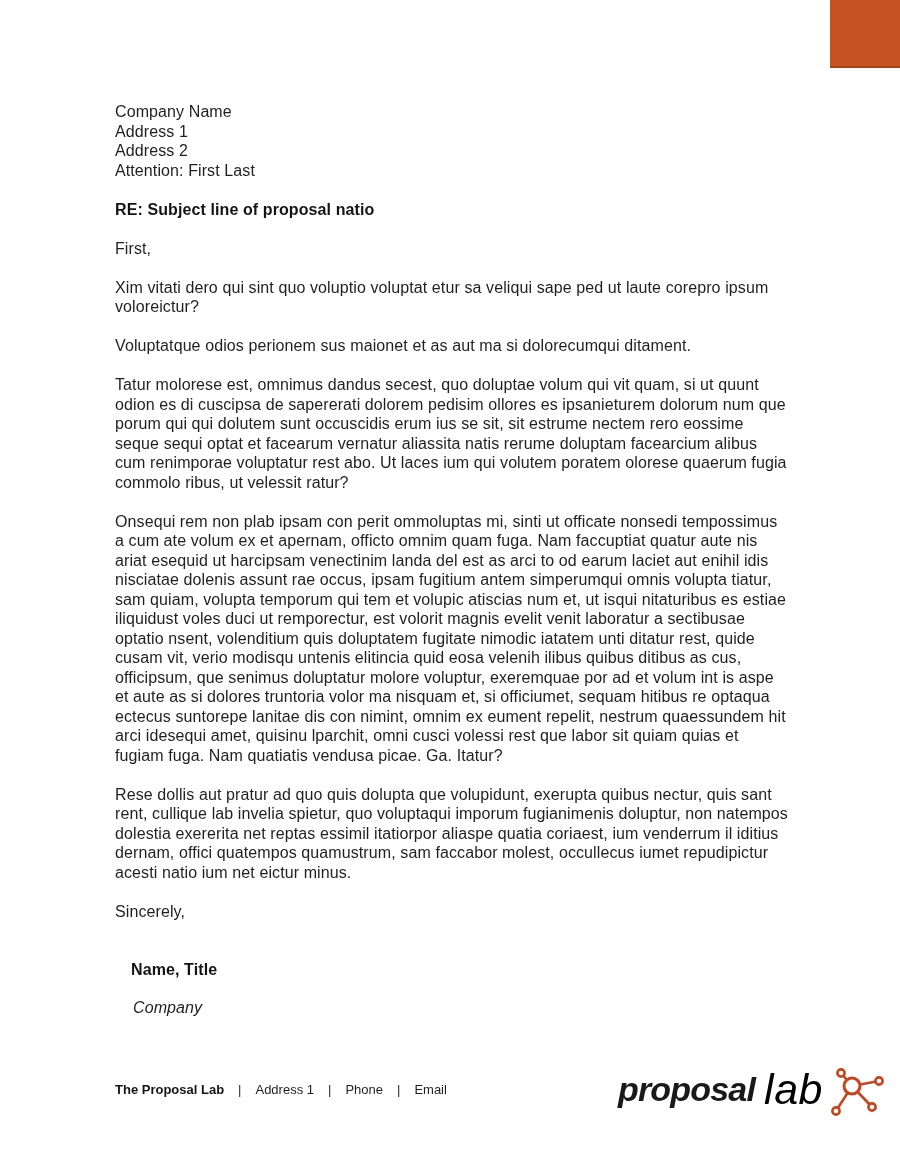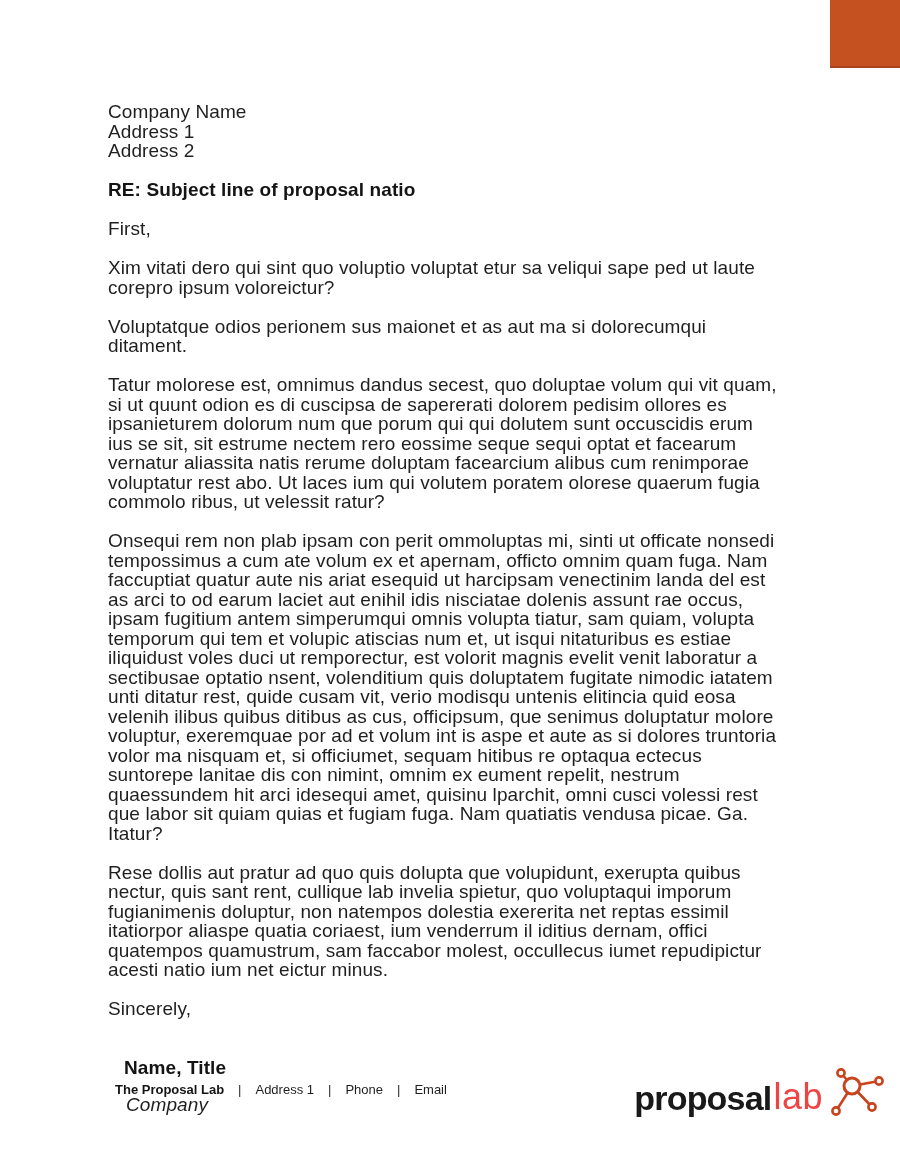--- a/index.html
+++ b/index.html
@@ -21,24 +21,24 @@
     top: 0;
     left: 830px;
     width: 70px;
     height: 68px;
     border-bottom: 2px solid #a8431c;
   }
 
   
   .letter {
     position: absolute;
-    left: 108px;
+    left: 115px;
     top: 102px;
     width: 674px;
-    font-size: 19px;
+    font-size: 16px;
     line-height: 19.5px;
     letter-spacing: 0.1px;
   }
   .block { margin: 0 0 19.5px 0; }
   .recipient-line { margin: 0; }
   .subject { font-weight: bold; color: #141414; }
   .para { margin: 0 0 19.5px 0; text-align: left; }
   .valediction { margin: 0 0 39px 0; }
   .signature-name { font-weight: bold; color: #141414; margin: 16px; }
   .signature-company { margin: 18px; font-style: italic; }
@@ -59,51 +59,53 @@
     align-items: center;
     font-size: 13px;
     color: #1f1f1f;
     white-space: nowrap;
   }
   .footer-company { font-weight: bold; color: #141414; }
   .footer-sep { margin: 0 14px; color: #2a2a2a; }
 
   .logo {
     display: flex;
-    align-items: flex-end;
+    align-items: center;
     white-space: nowrap;
+    font-style: italic;
   }
   .logo-primary {
     font-weight: 800;
     font-size: 34px;
     letter-spacing: -0.8px;
     color: #191919;
   }
   .logo-secondary {
     font-weight: 300;
-    font-size: 36px;
+    font-size: 43px;
     letter-spacing: 0.5px;
-    color: #ef4444;
-    margin-left: 2px;
+    color: #000000;
+    margin-left: 9px;
   }
   .logo-icon { margin-left: 5px; display: block; }
 </style>
 </head>
 <body>
 
 <div class="page">
 
   <div class="accent-block" style="background-color: rgb(196, 81, 31);"></div>
 
   <div class="letter">
 
     <div class="block">
       <p class="recipient-line">Company Name</p>
       <p class="recipient-line">Address 1</p>
       <p class="recipient-line">Address 2</p>
+      <p class="recipient-line">Attention: First Last</p>
     </div>
 
     <p class="block subject">RE: Subject line of proposal natio</p>
 
     <p class="block">First,</p>
 
     <p class="para">Xim vitati dero qui sint quo voluptio voluptat etur sa veliqui sape ped ut laute corepro ipsum voloreictur?</p>
     <p class="para">Voluptatque odios perionem sus maionet et as aut ma si dolorecumqui ditament.</p>
     <p class="para">Tatur molorese est, omnimus dandus secest, quo doluptae volum qui vit quam, si ut quunt odion es di cuscipsa de sapererati dolorem pedisim ollores es ipsanieturem dolorum num que porum qui qui dolutem sunt occuscidis erum ius se sit, sit estrume nectem rero eossime seque sequi optat et facearum vernatur aliassita natis rerume doluptam facearcium alibus cum renimporae voluptatur rest abo. Ut laces ium qui volutem poratem olorese quaerum fugia commolo ribus, ut velessit ratur?</p>
     <p class="para">Onsequi rem non plab ipsam con perit ommoluptas mi, sinti ut officate nonsedi tempossimus a cum ate volum ex et apernam, officto omnim quam fuga. Nam faccuptiat quatur aute nis ariat esequid ut harcipsam venectinim landa del est as arci to od earum laciet aut enihil idis nisciatae dolenis assunt rae occus, ipsam fugitium antem simperumqui omnis volupta tiatur, sam quiam, volupta temporum qui tem et volupic atiscias num et, ut isqui nitaturibus es estiae iliquidust voles duci ut remporectur, est volorit magnis evelit venit laboratur a sectibusae optatio nsent, volenditium quis doluptatem fugitate nimodic iatatem unti ditatur rest, quide cusam vit, verio modisqu untenis elitincia quid eosa velenih ilibus quibus ditibus as cus, officipsum, que senimus doluptatur molore voluptur, exeremquae por ad et volum int is aspe et aute as si dolores truntoria volor ma nisquam et, si officiumet, sequam hitibus re optaqua ectecus suntorepe lanitae dis con nimint, omnim ex eument repelit, nestrum quaessundem hit arci idesequi amet, quisinu lparchit, omni cusci volessi rest que labor sit quiam quias et fugiam fuga. Nam quatiatis vendusa picae. Ga. Itatur?</p>

